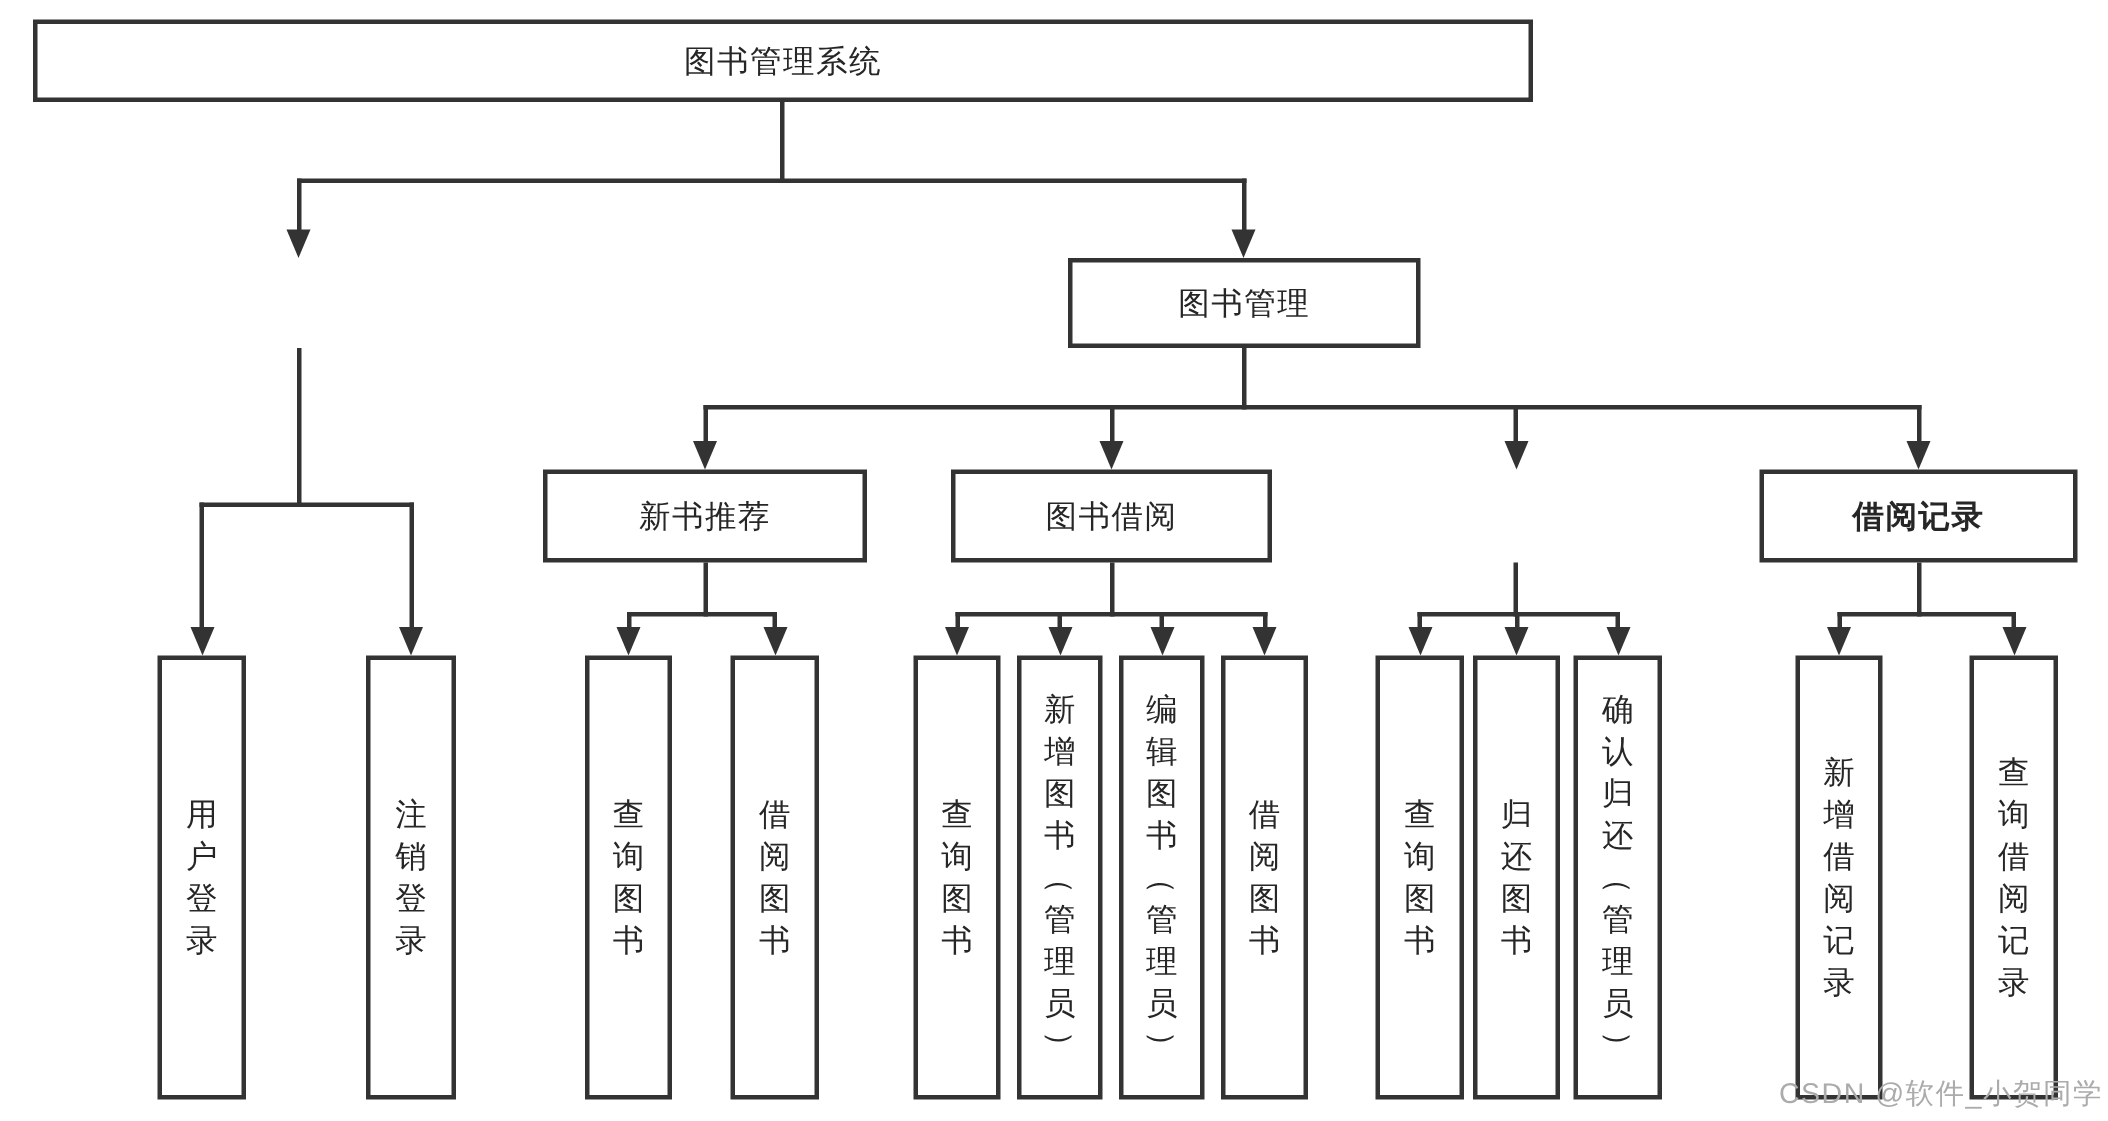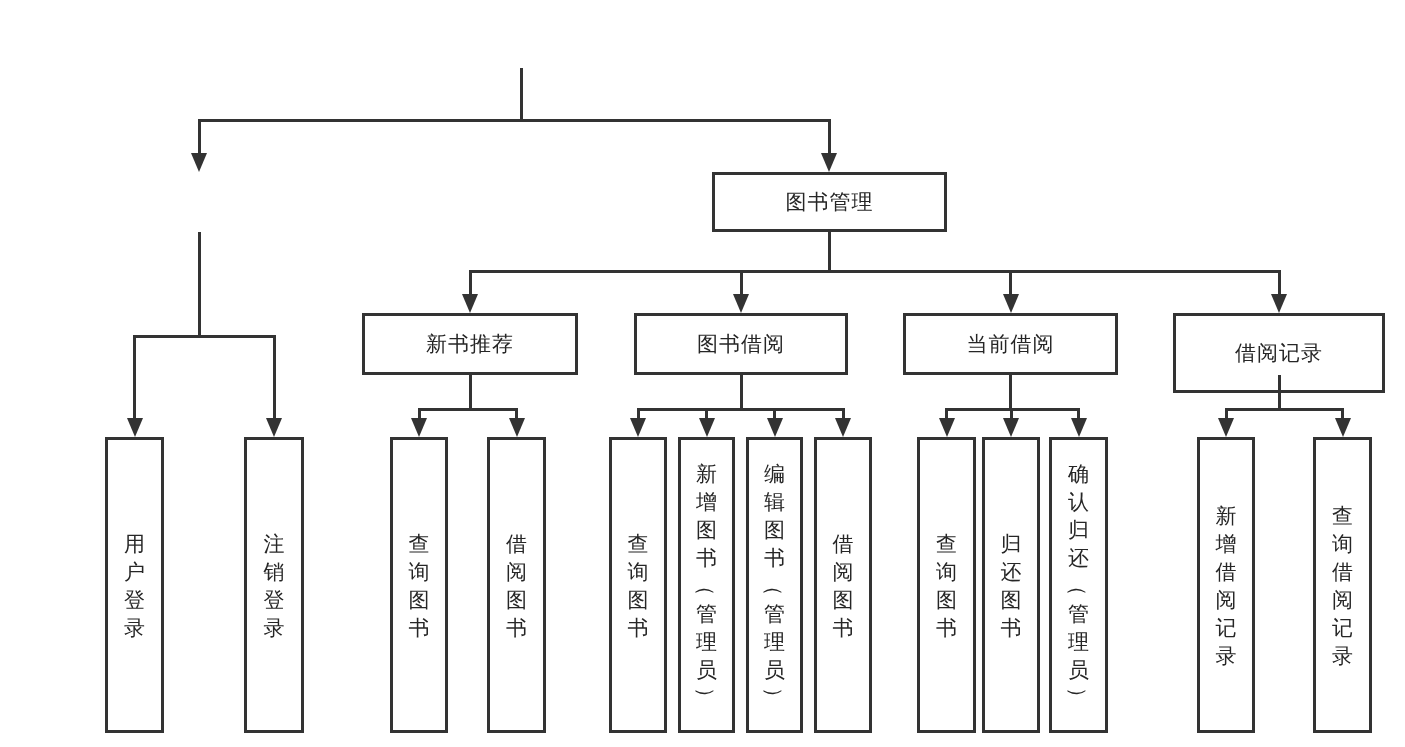--- a/index.html
+++ b/index.html
@@ -51,35 +51,35 @@
     color: #ababab;
     letter-spacing: 1px;
     white-space: nowrap;
   }
 </style>
 </head>
 <body>
 
 <div id="stage">
 
+  <div class="node" style="left:22px; top:13px; width:1000px; height:55px;">
+    <span>图书管理系统</span>
+  </div>
 
   <div class="node" style="left:712px; top:172px; width:235px; height:60px;text-align:right;">
     <span>图书管理</span>
   </div>
 
   <div class="node" style="left:362px; top:313px; width:216px; height:62px;">
     <span>新书推荐</span>
   </div>
   <div class="node" style="left:634px; top:313px; width:214px; height:62px;">
     <span>图书借阅</span>
   </div>
-  <div class="node" style="left:903px; top:313px; width:215px; height:62px;">
-    <span>当前借阅</span>
-  </div>
-  <div class="node" style="left:1173px; top:313px; width:212px; height:80px;">
+  <div class="node" style="left:1173px; top:313px; width:212px; height:62px;font-weight:bold;">
     <span>借阅记录</span>
   </div>
 
   <div class="node leaf" style="left:105px; top:437px; width:59px; height:296px;">
     <span>
         <span class="vtext">
           <span>用</span>
           <span>户</span>
           <span>登</span>
           <span>录</span>
@@ -223,20 +223,21 @@
           <span>查</span>
           <span>询</span>
           <span>借</span>
           <span>阅</span>
           <span>记</span>
           <span>录</span>
         </span>
       </span>
   </div>
 
+  <div id="watermark">CSDN @软件_小贺同学</div>
 <div class="cline" style="left: 520px; top: 68px; width: 3px; height: 53px;"></div>
     <div class="cline" style="left: 197.5px; top: 119px; width: 3px; height: 36px;"></div>
     <div class="cline" style="left: 827.5px; top: 119px; width: 3px; height: 36px;"></div>
     <div class="cline" style="left: 197.5px; top: 232px; width: 3px; height: 106px;"></div>
     <div class="cline" style="left: 133px; top: 335px; width: 3px; height: 85px;"></div>
     <div class="cline" style="left: 272.5px; top: 335px; width: 3px; height: 85px;"></div>
     <div class="cline" style="left: 827.5px; top: 232px; width: 3px; height: 41px;"></div>
     <div class="cline" style="left: 468.5px; top: 270px; width: 3px; height: 26px;"></div>
     <div class="cline" style="left: 739.5px; top: 270px; width: 3px; height: 26px;"></div>
     <div class="cline" style="left: 1009px; top: 270px; width: 3px; height: 26px;"></div>

